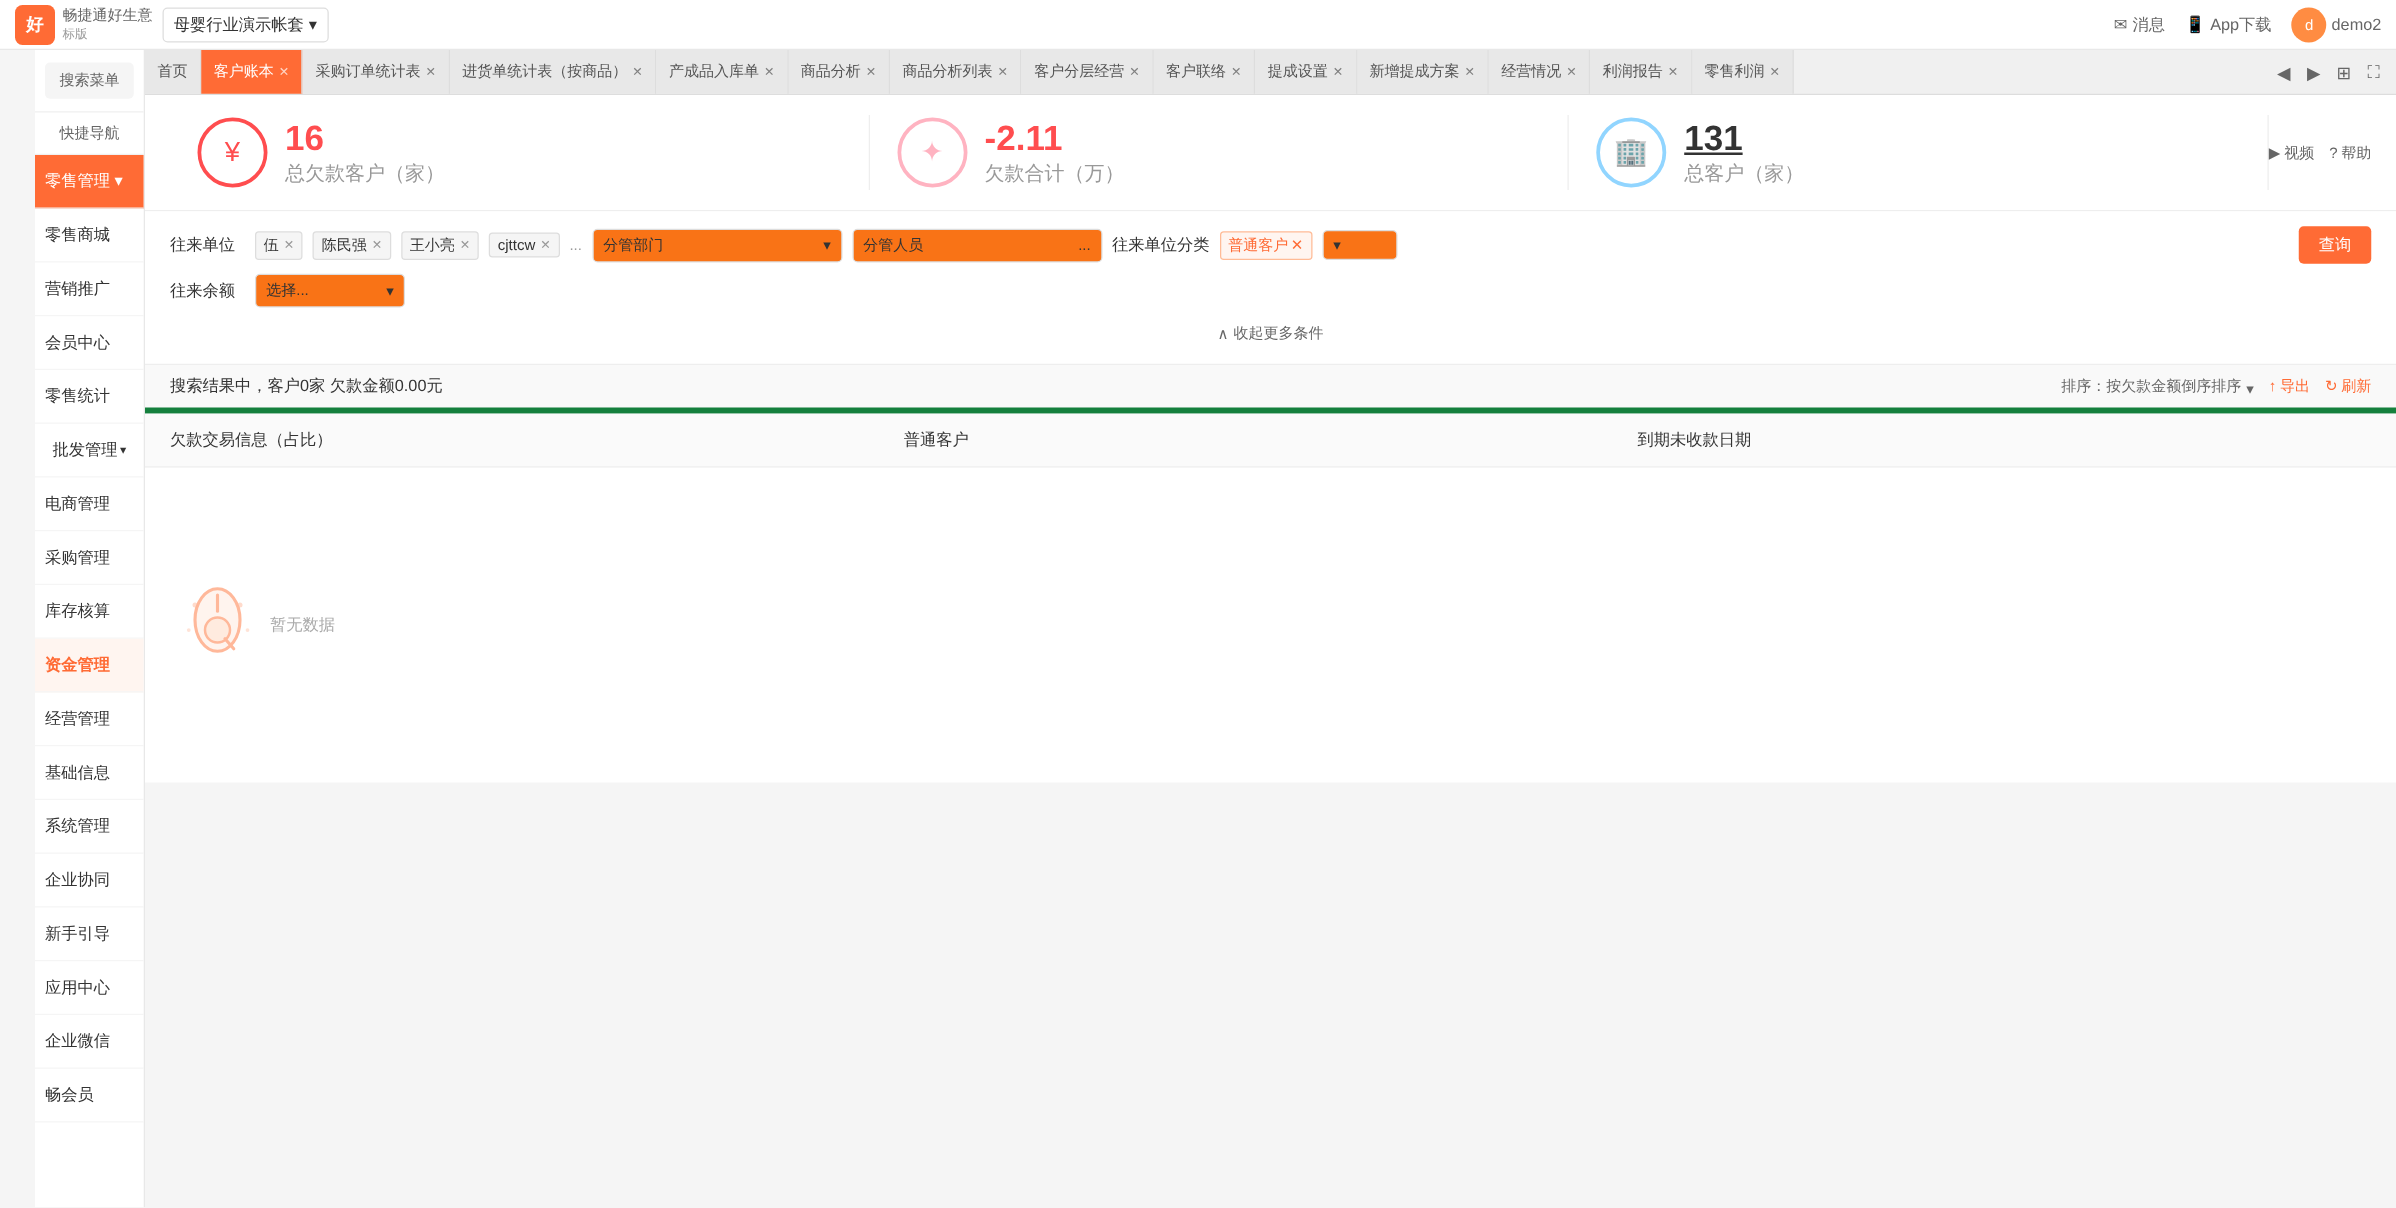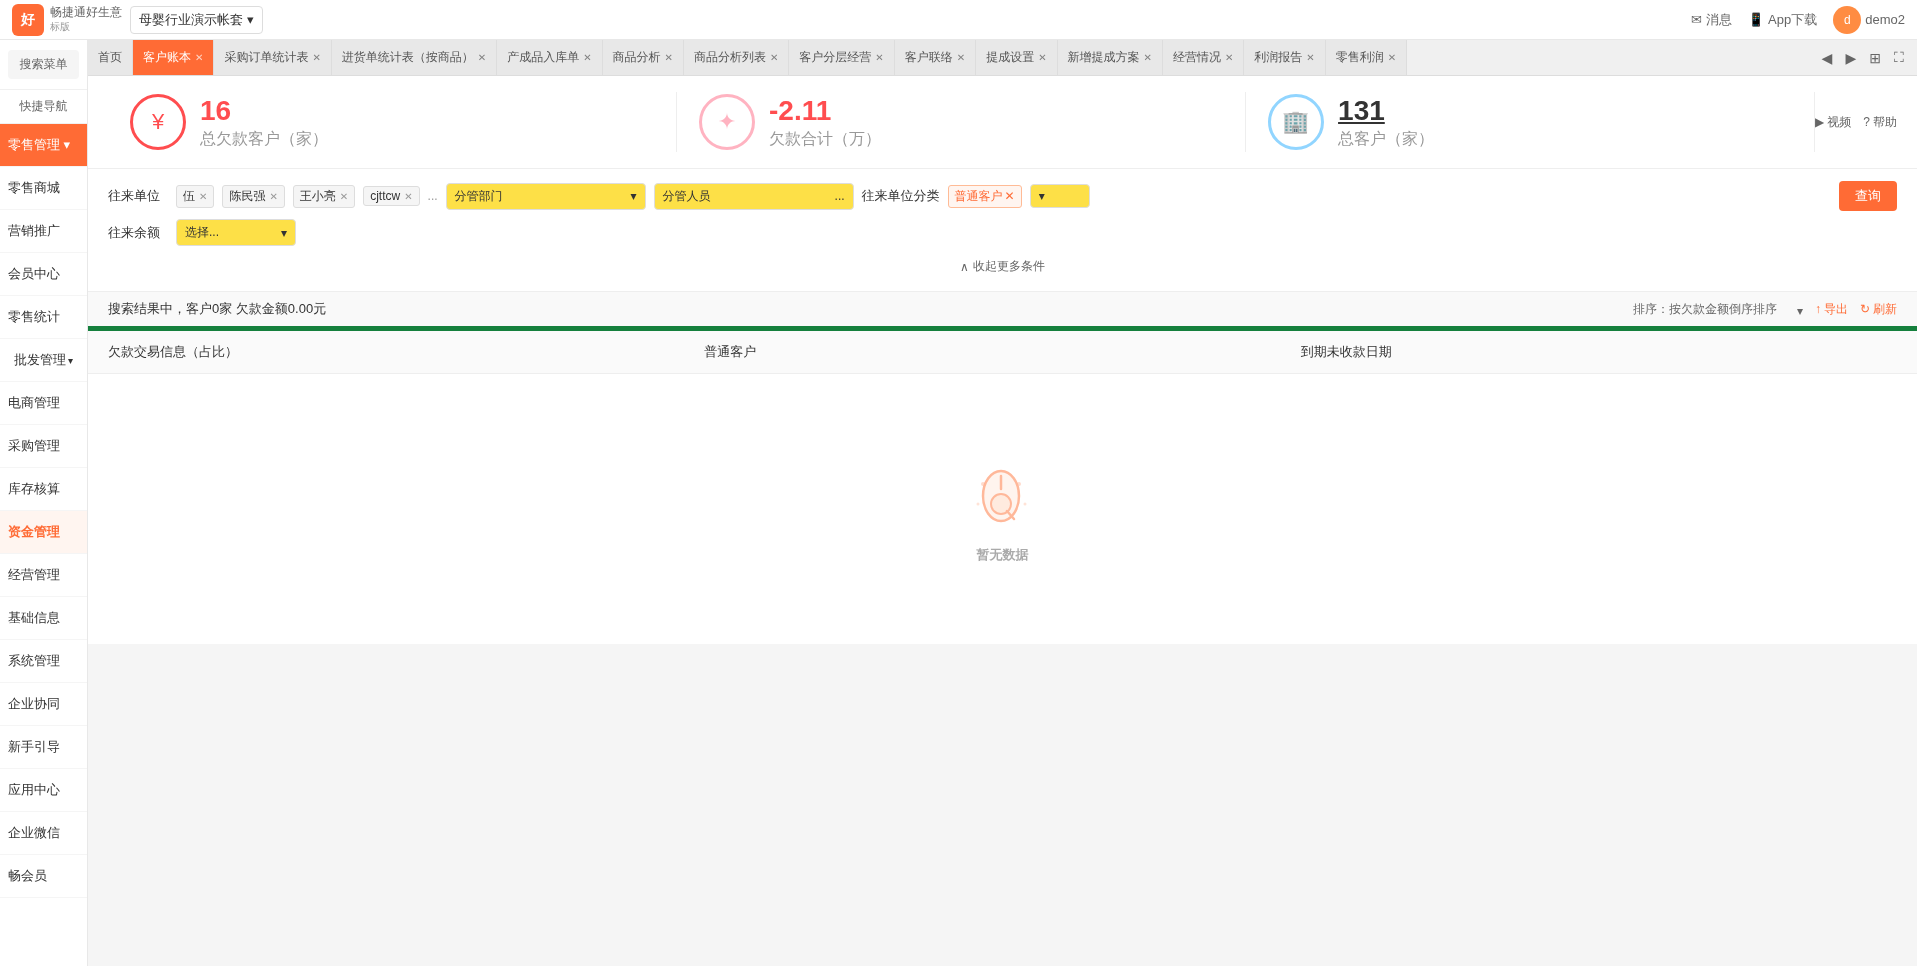--- a/index.html
+++ b/index.html
@@ -14,21 +14,21 @@
     .logo-sub { font-size: 10px; color: #999; }
     .company-selector { display: flex; align-items: center; gap: 4px; font-size: 13px; color: #333; cursor: pointer; padding: 4px 8px; border: 1px solid #ddd; border-radius: 4px; background: #fff; }
     .top-bar-right { display: flex; align-items: center; gap: 16px; }
     .top-action { display: flex; align-items: center; gap: 4px; cursor: pointer; color: #666; font-size: 13px; }
     .avatar { width: 28px; height: 28px; border-radius: 50%; background: #ff8c42; display: flex; align-items: center; justify-content: center; color: white; font-size: 12px; }
 
     
     .main-layout { display: flex; flex: 1; overflow: hidden; }
 
     
-    .sidebar { width: 88px; background: #fff; border-right: 1px solid #e8e8e8; display: flex; flex-direction: column; overflow-y: auto; flex-shrink: 0; }
+    .sidebar { width: 88px; background: #fff; border-right: 1px solid #e8e8e8; display: flex; flex-direction: column; overflow-y: auto; flex-shrink: 0; margin-left: 28px; }
     .sidebar-search { padding: 10px 8px; border-bottom: 1px solid #f0f0f0; text-align: center; }
     .sidebar-search-btn { width: 100%; padding: 6px 4px; background: #f5f5f5; border: none; border-radius: 4px; font-size: 12px; color: #666; cursor: pointer; }
     .sidebar-nav-btn { padding: 8px; text-align: center; border-bottom: 1px solid #f0f0f0; }
     .sidebar-nav-btn span { font-size: 12px; color: #666; cursor: pointer; }
     .sidebar-item { padding: 12px 8px; cursor: pointer; font-size: 13px; color: #333; border-bottom: 1px solid #f5f5f5; }
     .sidebar-item.active { background: #ff6b35; color: white; }
     .sidebar-item.active-parent { color: #ff6b35; font-weight: bold; }
     .sidebar-item.has-arrow { display: flex; align-items: center; justify-content: center; gap: 2px; }
 
     
@@ -61,43 +61,43 @@
     .video-help { margin-left: auto; display: flex; align-items: center; gap: 12px; font-size: 12px; color: #666; }
     .video-help span { cursor: pointer; display: flex; align-items: center; gap: 3px; }
 
     
     .filter-section { background: #fff; padding: 12px 20px; border-bottom: 1px solid #eee; }
     .filter-row { display: flex; align-items: center; gap: 8px; margin-bottom: 8px; flex-wrap: wrap; }
     .filter-label { font-size: 13px; color: #333; white-space: nowrap; min-width: 60px; }
     .filter-tag { display: flex; align-items: center; gap: 2px; background: #f5f5f5; border: 1px solid #ddd; border-radius: 3px; padding: 2px 6px; font-size: 12px; color: #333; }
     .filter-tag .tag-close { cursor: pointer; color: #999; font-size: 10px; margin-left: 2px; }
     .filter-more { color: #999; cursor: pointer; font-size: 12px; }
-    .filter-select { display: flex; align-items: center; gap: 4px; border: 1px solid #ddd; border-radius: 4px; padding: 4px 8px; font-size: 12px; color: #333; cursor: pointer; min-width: 120px; background: #fde047; }
+    .filter-select { display: flex; align-items: center; gap: 4px; border: 1px solid #ddd; border-radius: 4px; padding: 4px 8px; font-size: 12px; color: #333; cursor: pointer; min-width: 120px; background: #f97316; }
     .filter-select-wide { min-width: 200px; }
     .filter-tag-selected { display: flex; align-items: center; gap: 2px; background: #fff5f0; border: 1px solid #ffbb96; border-radius: 3px; padding: 2px 6px; font-size: 12px; color: #ff6b35; }
     .query-btn { background: #ff6b35; color: white; border: none; padding: 6px 16px; border-radius: 4px; font-size: 13px; cursor: pointer; margin-left: auto; }
     .collapse-bar { text-align: center; padding: 4px; cursor: pointer; color: #666; font-size: 12px; display: flex; align-items: center; justify-content: center; gap: 4px; }
 
     
     .results-bar { background: #f9f9f9; padding: 8px 20px; border-bottom: 5px solid #15803d; display: flex; align-items: center; justify-content: space-between; }
     .results-info { font-size: 13px; color: #333; }
     .results-actions { display: flex; align-items: center; gap: 12px; font-size: 12px; color: #666; }
-    .results-actions .sort-select { display: flex; align-items: flex-end; gap: 20px; cursor: pointer; }
+    .results-actions .sort-select { display: flex; align-items: flex-end; gap: 4px; cursor: pointer; }
     .results-actions .action-btn { display: flex; align-items: center; gap: 3px; cursor: pointer; color: #ff6b35; }
 
     
     .table-container { background: #fff; }
     .table-header { display: flex; align-items: center; padding: 12px 20px; border-bottom: 1px solid #eee; background: #fafafa; }
     .table-col-1 { flex: 2; font-size: 13px; color: #333; font-weight: 500; }
     .table-col-2 { flex: 2; font-size: 13px; color: #333; font-weight: 500; }
     .table-col-3 { flex: 2; font-size: 13px; color: #333; font-weight: 500; }
     .table-col-4 { flex: 2; font-size: 13px; color: #333; font-weight: 400; }
 
     
-    .empty-state { display: flex; flex-direction: column; align-items: center; padding: 80px 20px; font-weight: bold; }
+    .empty-state { display: flex; flex-direction: row; align-items: center; padding: 80px 20px; }
     .empty-text { font-size: 13px; color: #aaa; }
 
     
     .mouse-icon { position: relative; width: 70px; height: 70px; }
   </style>
 </head>
 <body>
 
 <div class="top-bar">
   <div class="top-bar-left">

